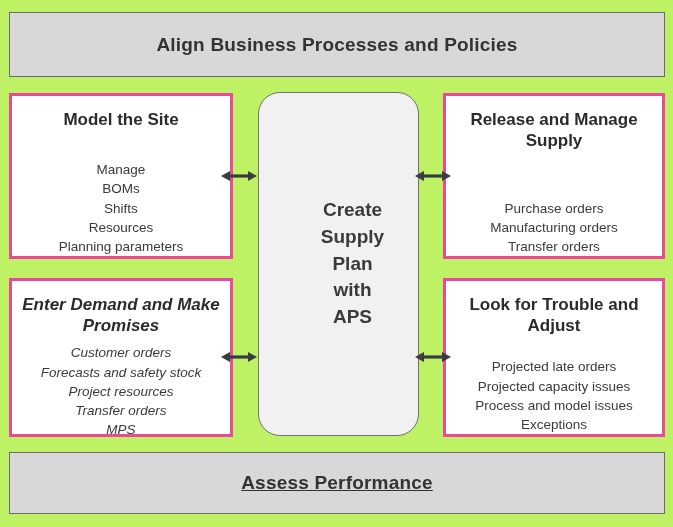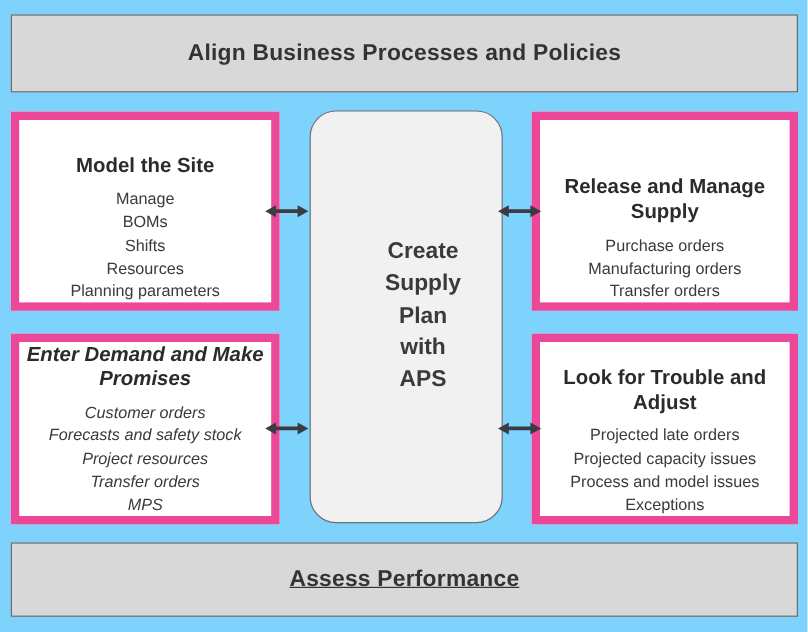--- a/index.html
+++ b/index.html
@@ -8,21 +8,21 @@
     background: #ffffff;
   }
   body {
     font-family: "Liberation Sans", sans-serif;
     color: #333333;
   }
   #diagram {
     position: relative;
     width: 673px;
     height: 527px;
-    background: #7dd3fc;
+    background: #bef264;
     overflow: hidden;
   }
 
   
   .banner {
     position: absolute;
     left: 9px;
     width: 656px;
     background: #d8d8d8;
     border: 1px solid #6b6b72;
@@ -37,26 +37,26 @@
     color: #333333;
     letter-spacing: 0.2px;
   }
   #banner-top    { top: 12px;  height: 65px; }
   #banner-bottom { top: 452px; height: 62px; text-decoration: underline; }
 
   
   .quad {
     position: absolute;
     background: #ffffff;
-    border: 7px solid #ec4899;
+    border: 3px solid #ec4899;
     box-sizing: border-box;
     display: flex;
     flex-direction: column;
     align-items: center;
-    justify-content: flex-end;
+    justify-content: space-between;
     padding-top: 14px;
   }
   .quad-title {
     font-size: 17px;
     font-weight: bold;
     color: #2b2b2b;
     text-align: center;
     line-height: 1.22;
     padding: 0 6px;
   }

